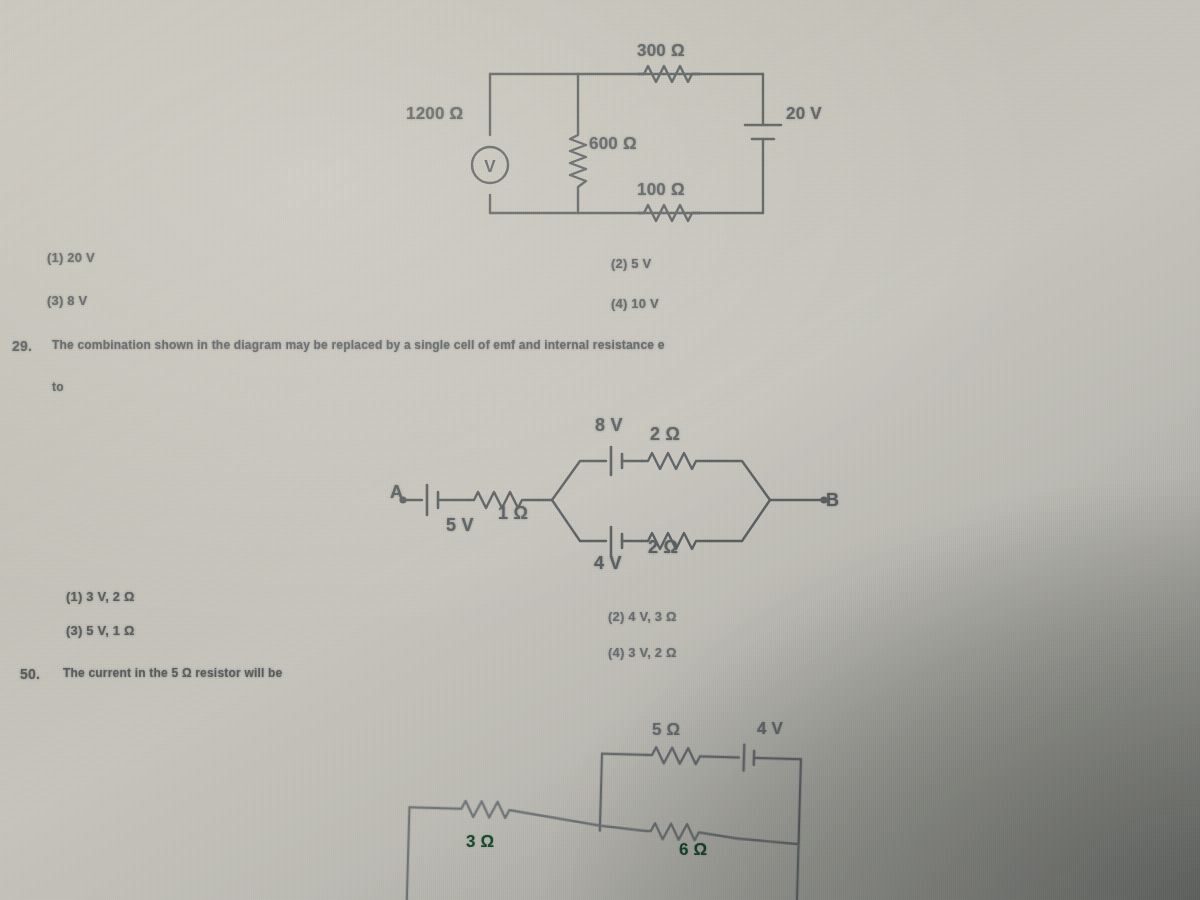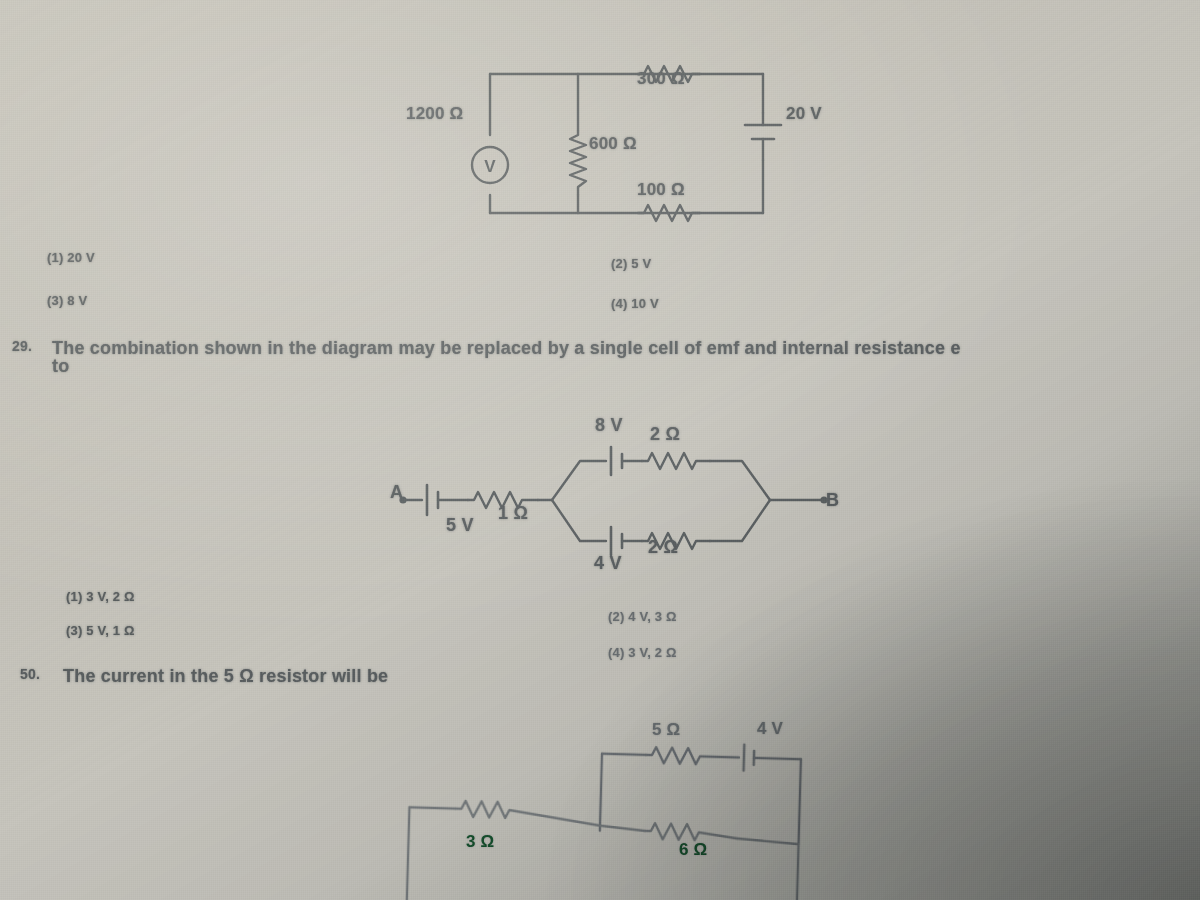--- a/index.html
+++ b/index.html
@@ -56,21 +56,21 @@
   
   .txt {
     position: absolute;
     color: #5c6163;
     font-weight: 700;
     white-space: nowrap;
     letter-spacing: .2px;
     text-shadow: 0 0 1.6px rgba(92,97,99,.55), 0 0 3px rgba(110,115,117,.30);
     filter: blur(.22px);
   }
-  .qtext { font-size: 18px; font-weight: 700; }
+  .qtext { font-size: 12px; font-weight: 700; }
   .opt   { font-size: 13px; font-weight: 700; }
   .qnum  { font-size: 14px; font-weight: 700; }
   .lbl   { font-size: 17px;   font-weight: 700; }
   .lbl-big { font-size: 18px; font-weight: 700; }
 
   
   .dim   { color: #6f7477; text-shadow: 0 0 2px rgba(111,116,119,.6); }
   .dimmer{ color: #14532d; text-shadow: 0 0 2px rgba(125,129,132,.6); }
 
   svg.circuit {
@@ -123,21 +123,21 @@
 
       <g>
         <path class="plate" d="M 345 90 L 381 90"></path>
         <path class="plate" d="M 352 104 L 374 104"></path>
       </g>
       <path class="w" d="M 363 78 L 363 90"></path>
       <path class="w" d="M 363 104 L 363 125"></path>
     </svg>
 
     <div class="txt lbl" style="left:406px; top:104px;">1200 Ω</div>
-    <div class="txt lbl" style="left:637px; top:41px;margin-top:28px;">300 Ω</div>
+    <div class="txt lbl" style="left:637px; top:41px;">300 Ω</div>
     <div class="txt lbl" style="left:589px; top:134px;">600 Ω</div>
     <div class="txt lbl" style="left:637px; top:180px;">100 Ω</div>
     <div class="txt lbl" style="left:786px; top:104px;">20 V</div>
 
     <div class="txt opt" style="left:47px; top:250px;">
       <span>(1)</span>
       <span>20 V</span>
     </div>
     <div class="txt opt" style="left:611px; top:256px;">
       <span>(2)</span>
@@ -147,21 +147,21 @@
       <span>(3)</span>
       <span>8 V</span>
     </div>
     <div class="txt opt" style="left:611px; top:296px;">
       <span>(4)</span>
       <span>10 V</span>
     </div>
 
     <div class="txt qnum" style="left:12px; top:338px;">29.</div>
     <div class="txt qtext" style="left:52px; top:338px;">The combination shown in the diagram may be replaced by a single cell of emf and internal resistance e</div>
-    <div class="txt qtext" style="left:52px; top:356px;">to</div>
+    <div class="txt qtext" style="left:52px; top:380px;">to</div>
 
     <svg class="circuit blurw" style="left:390px; top:425px; width:460px; height:160px;" viewBox="0 0 460 160">
 
       <circle class="dot" cx="13" cy="75" r="3.6"></circle>
       <path class="w" d="M 13 75 L 32 75"></path>
 
       <g>
         <path class="plate" d="M 37 60 L 37 90"></path>
         <path class="plate" d="M 48 67 L 48 83"></path>
       </g>

